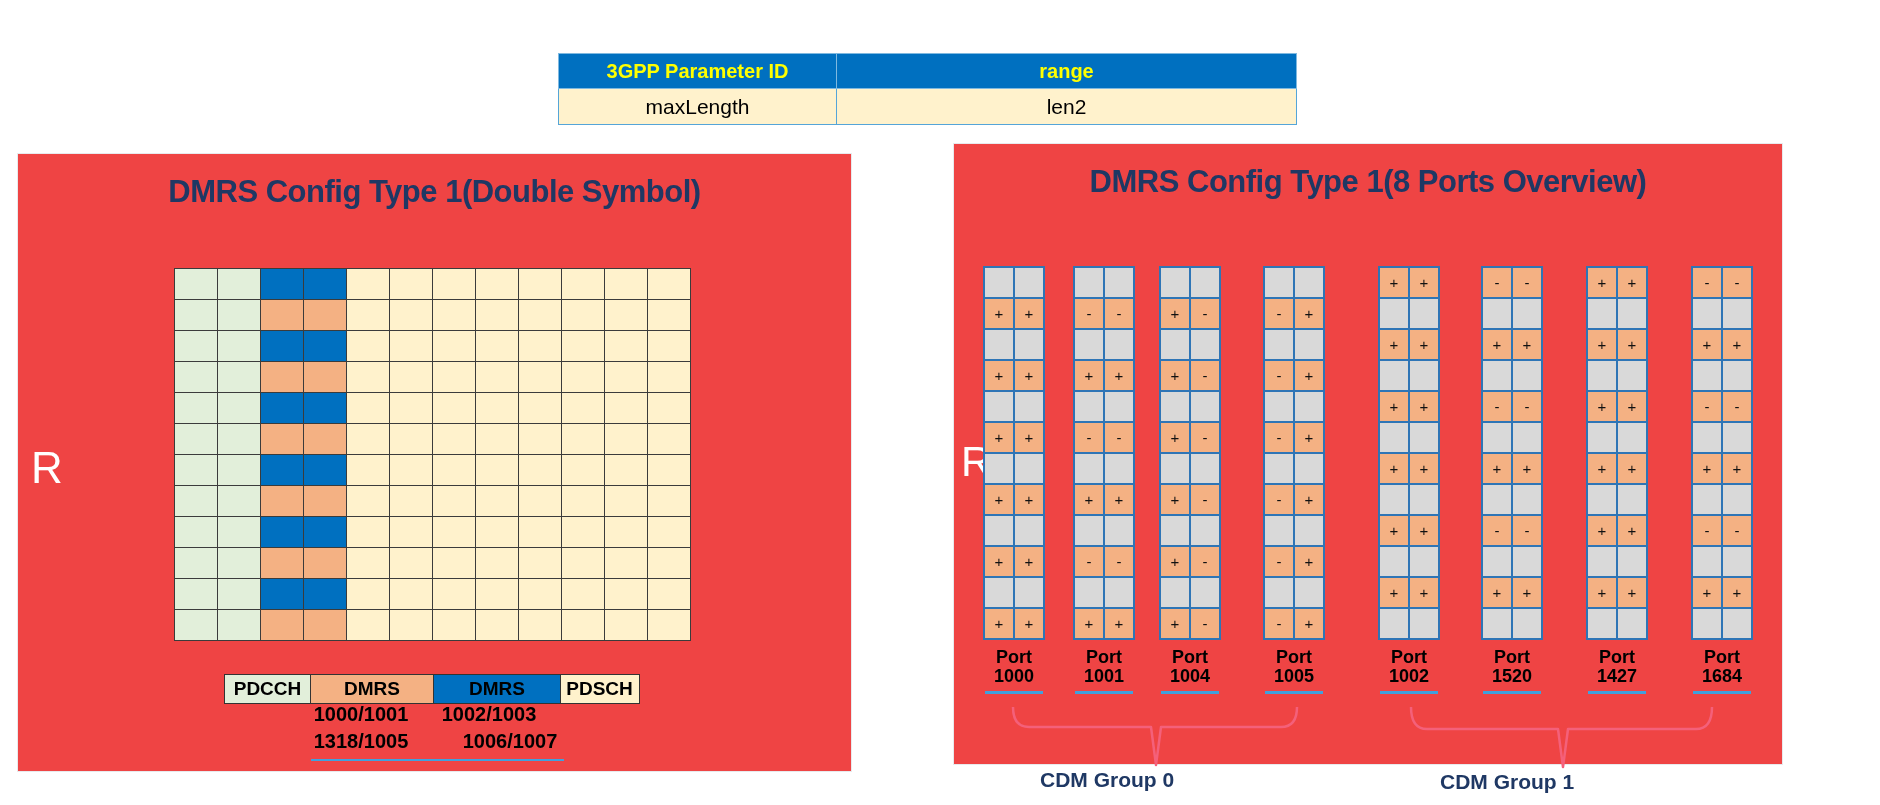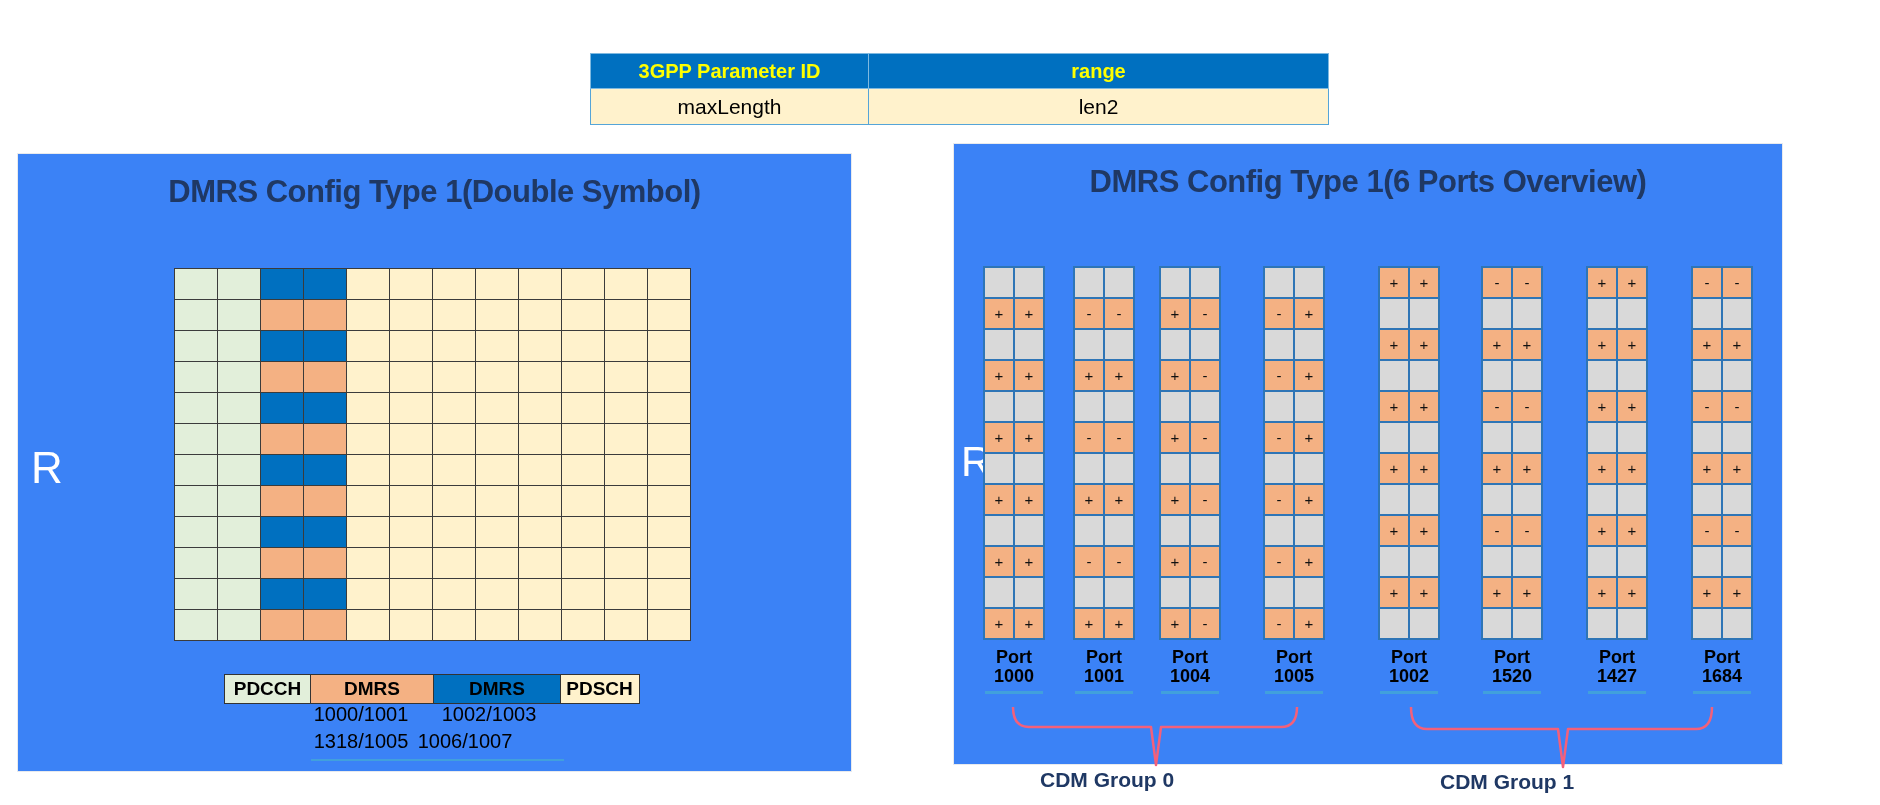--- a/index.html
+++ b/index.html
@@ -1,45 +1,45 @@
 <!DOCTYPE html>
 <html><head>
 <meta charset="utf-8">
 <style>
   html,body{margin:0;padding:0;background:#fff;}
   #stage{position:relative;width:1880px;height:805px;background:#ffffff;
          font-family:"Liberation Sans",sans-serif;overflow:hidden;}
 
   
-  .ptable{position:absolute;left:558px;top:53px;width:739px;border-collapse:collapse;table-layout:fixed;margin-left:32px;}
+  .ptable{position:absolute;left:558px;top:53px;width:739px;border-collapse:collapse;table-layout:fixed;}
   .ptable th:first-child,.ptable td:first-child{width:275px;}
   .ptable th{background:#0070C0;color:#FFFF00;font-size:20px;font-weight:bold;height:32px;
              text-align:center;border:1px solid #7FB9E0;}
   .ptable td{background:#FFF2CC;color:#000;font-size:21px;height:33px;text-align:center;
              border:1px solid #55A5D8;}
 
   
-  .panel{position:absolute;background:#3b82f6;border:1px solid #E8EAED;box-sizing:border-box;}
+  .panel{position:absolute;background:#ef4444;border:1px solid #E8EAED;box-sizing:border-box;}
   #left-panel{left:17px;top:153px;width:835px;height:619px;}
   #right-panel{left:953px;top:143px;width:830px;height:622px;}
   .panel-title{margin:0;padding-top:20px;text-align:center;color:#1F3864;
                font-size:31px;font-weight:bold;letter-spacing:-0.5px;}
   .watermark{position:absolute;color:#FFFFFF;font-size:44px;line-height:1;}
 
   
   #resource-grid{position:absolute;left:156px;top:114px;display:grid;
                  grid-template-columns:repeat(12,42px);grid-auto-rows:30px;
                  gap:1px;padding:1px;background:#3B3B3B;width:fit-content;}
   .lcell{width:42px;height:30px;}
 
   
   #legend{position:absolute;left:206px;top:520px;display:flex;}
   .legend-cell{height:28px;line-height:28px;text-align:center;font-weight:bold;font-size:19px;
                color:#000;border:1.5px solid #333;margin-right:-1.5px;}
-  .pnum{position:absolute;transform:translateX(-50%);font-weight:normal;font-size:20px;color:#000;white-space:nowrap;}
+  .pnum{position:absolute;transform:translateX(-50%);font-weight:bold;font-size:20px;color:#000;white-space:nowrap;}
   #legend-underline{position:absolute;left:293px;top:605px;width:253px;height:2px;background:#41A0DC;}
 
   
   #ports-area{position:absolute;left:0;top:0;width:100%;height:100%;}
   .port-col{position:absolute;top:122px;width:62px;}
   .port-grid{display:grid;grid-template-columns:repeat(2,28px);grid-auto-rows:29px;
              gap:2px;padding:2px;background:#2E75B6;width:fit-content;}
   .pcell{background:#D9D9D9;display:flex;align-items:center;justify-content:center;
          font-size:15px;color:#111;}
   .pcell.dmrs{background:#F4B183;}
@@ -224,26 +224,26 @@
     <div id="legend">
         <div class="legend-cell" style="width: 85px; background: rgb(226, 239, 218);">PDCCH</div>
         <div class="legend-cell" style="width: 123px; background: rgb(244, 177, 131);">DMRS</div>
         <div class="legend-cell" style="width: 126px; background: rgb(0, 112, 192);">DMRS</div>
         <div class="legend-cell" style="width: 78px; background: rgb(255, 242, 204);">PDSCH</div>
       </div>
 
     <span class="pnum" style="left:343px;top:549px;">1000/1001</span>
     <span class="pnum" style="left:471px;top:549px;">1002/1003</span>
     <span class="pnum" style="left:343px;top:576px;">1318/1005</span>
-    <span class="pnum" style="left:447px;top:576px;">1006/1007</span>
+    <span class="pnum" style="left:492px;top:576px;">1006/1007</span>
     <div id="legend-underline"></div>
   </section>
 
   <section class="panel" id="right-panel">
-    <h2 class="panel-title">DMRS Config Type 1(6 Ports Overview)</h2>
+    <h2 class="panel-title">DMRS Config Type 1(8 Ports Overview)</h2>
     <span class="watermark" style="left:7px;top:297px;font-size:42px;">R</span>
 
     <div id="ports-area">
         <div class="port-col" style="left: 29px;">
           <div class="port-grid">
             <div class="pcell"></div>
             <div class="pcell"></div>
             <div class="pcell dmrs">+</div>
             <div class="pcell dmrs">+</div>
             <div class="pcell"></div>

